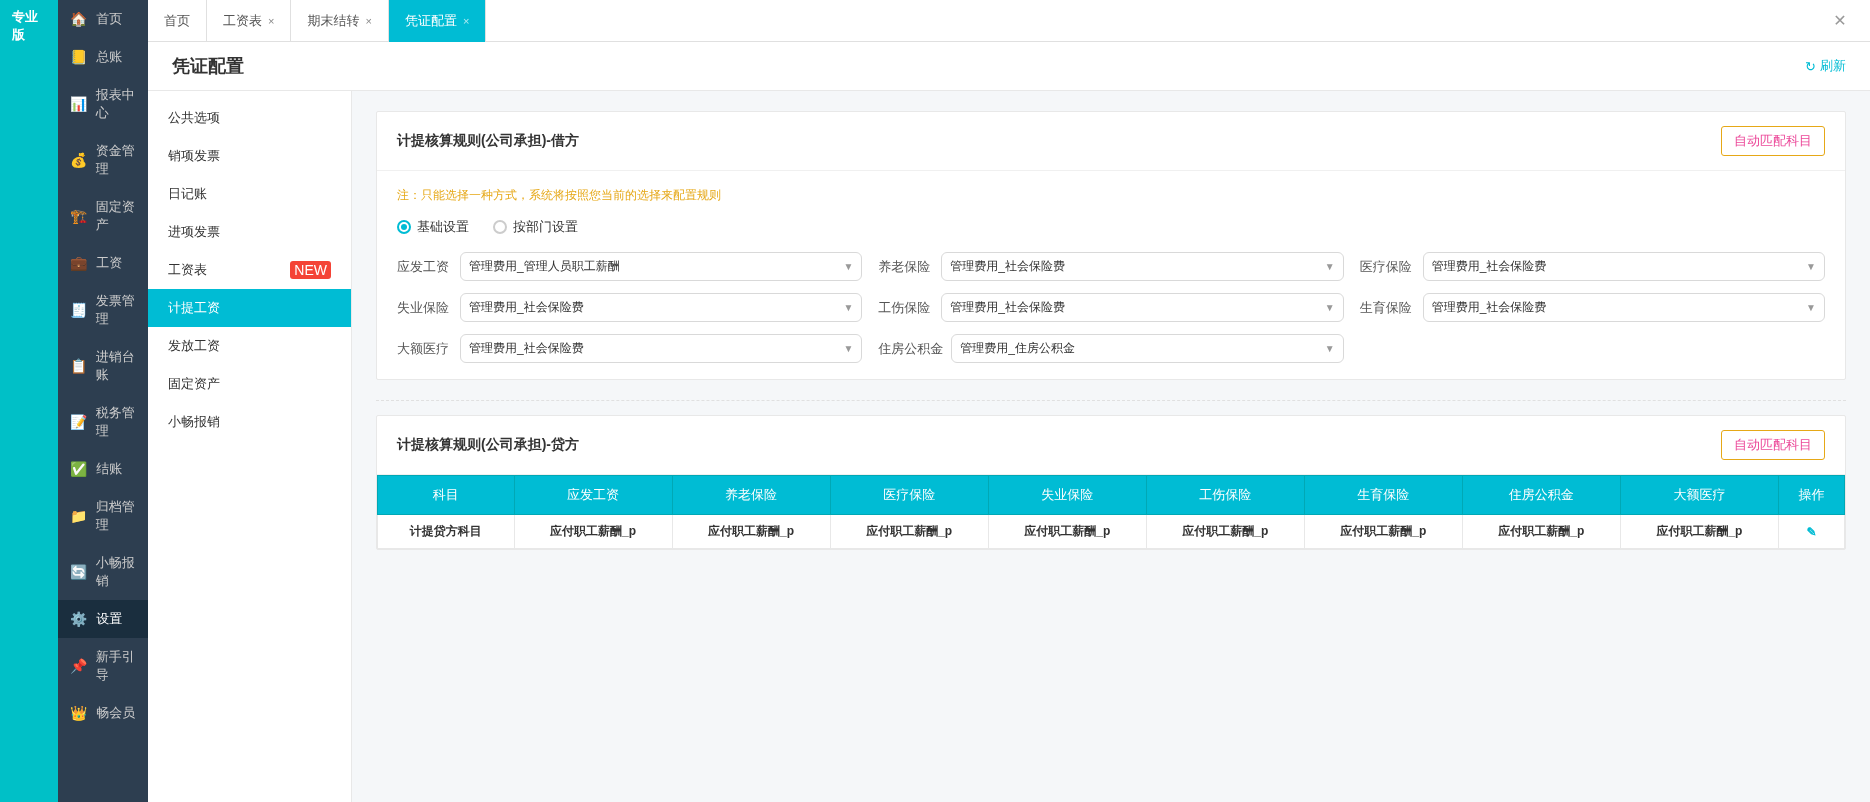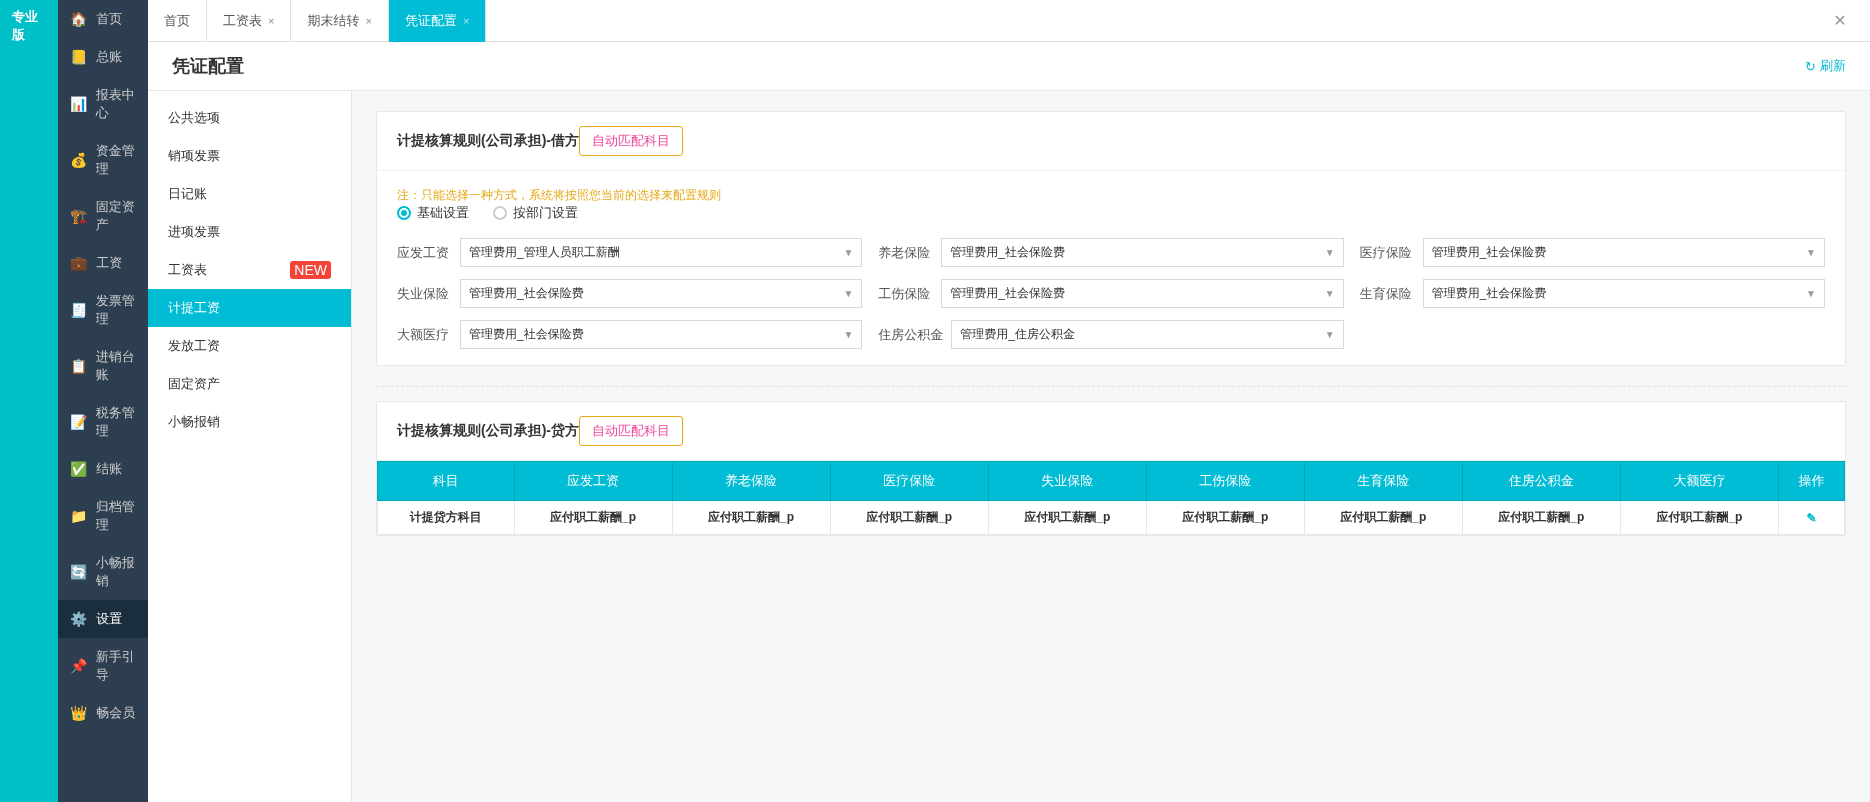--- a/index.html
+++ b/index.html
@@ -144,25 +144,25 @@
       border-radius: 2px;
     }
     .section-header {
       padding: 14px 20px;
       font-size: 14px;
       font-weight: bold;
       color: #333;
       border-bottom: 1px solid #f0f0f0;
       display: flex;
       align-items: center;
-      justify-content: flex-start;
+      justify-content: space-between;
     }
     .section-body { padding: 16px 20px; }
 
-    .notice { color: #e6a817; font-size: 12px; }
+    .notice { color: #e6a817; font-size: 12px; margin-bottom: 14px; }
 
     .radio-group { display: flex; align-items: center; gap: 24px; margin-bottom: 16px; }
     .radio-label { display: flex; align-items: center; gap: 6px; cursor: pointer; font-size: 13px; color: #333; }
     .radio-dot {
       width: 14px; height: 14px;
       border-radius: 50%;
       border: 2px solid #ccc;
       display: flex; align-items: center; justify-content: center;
     }
     .radio-dot.checked { border-color: #00bcd4; }
@@ -180,21 +180,21 @@
     }
     .form-row {
       display: flex;
       align-items: center;
       gap: 8px;
     }
     .form-label { color: #555; font-size: 13px; white-space: nowrap; min-width: 55px; }
     .form-select {
       flex: 1;
       border: 1px solid #d9d9d9;
-      border-radius: 0;
+      border-radius: 6px;
       padding: 5px 8px;
       font-size: 12px;
       color: #333;
       background: #fff;
       display: flex; align-items: center; justify-content: space-between;
       cursor: pointer;
       min-width: 0;
     }
     .form-select span { overflow: hidden; text-overflow: ellipsis; white-space: nowrap; }
     .form-select .arrow { flex-shrink: 0; color: #999; font-size: 10px; margin-left: 4px; }

